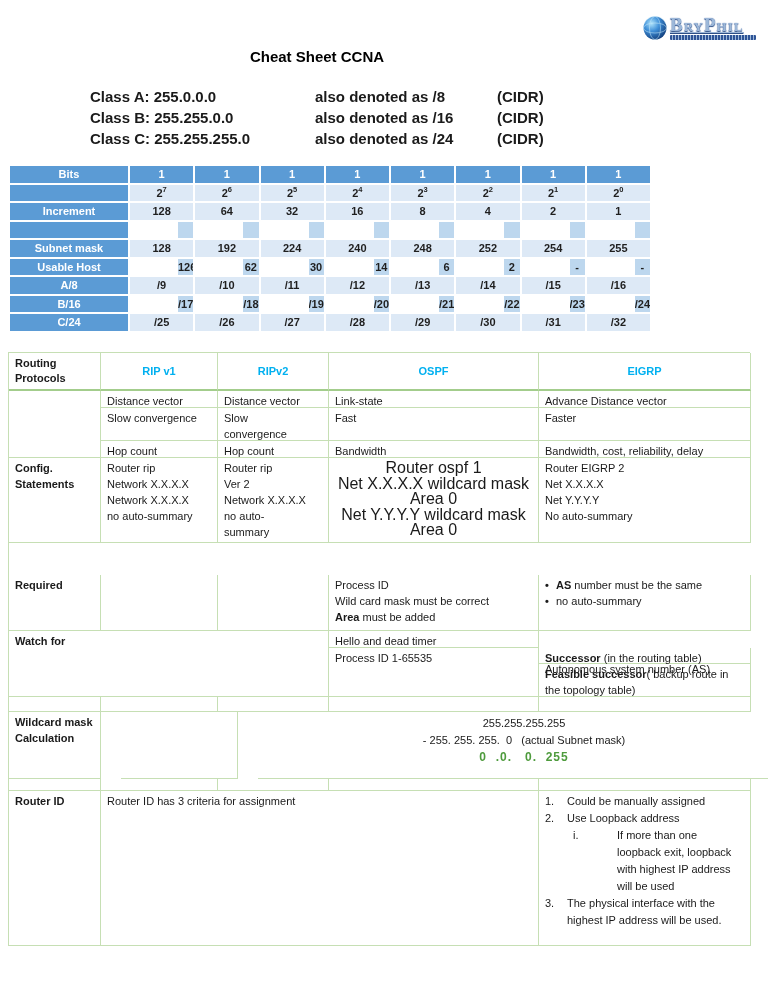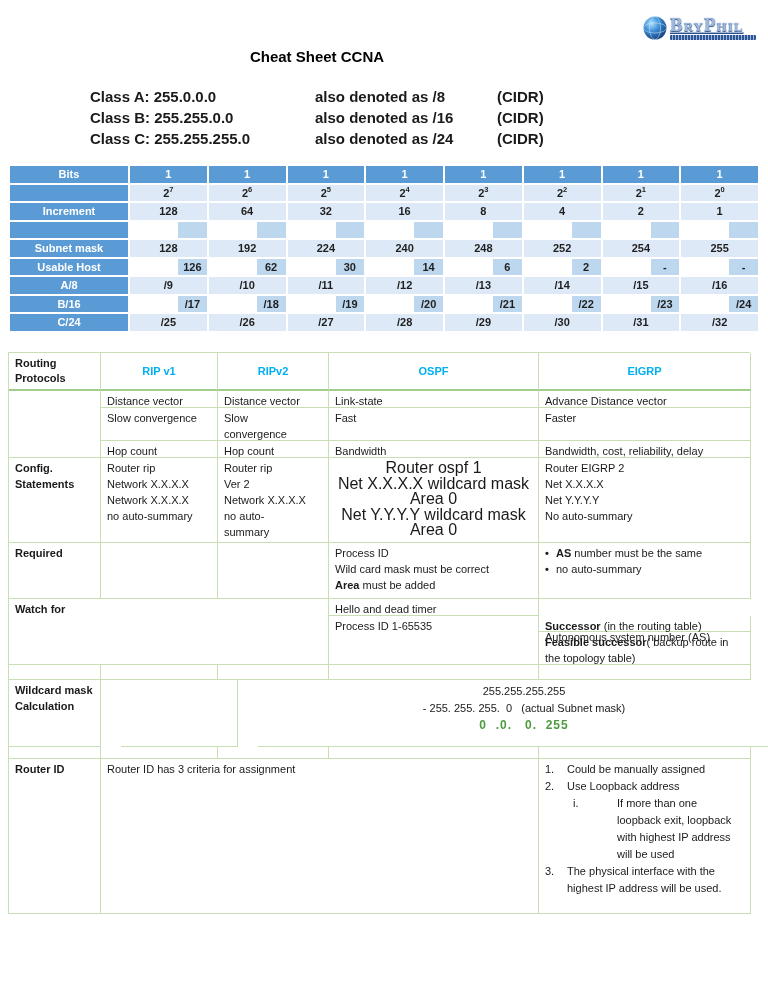--- a/index.html
+++ b/index.html
@@ -21,21 +21,21 @@
     background:repeating-linear-gradient(90deg,#2f5496 0 2px,#9db8d9 2px 3px);}
 
   
   .title{position:absolute;top:48px;left:0;width:634px;text-align:center;
     font-size:15px;font-weight:bold;color:#000;}
   .classes{position:absolute;top:89px;left:90px;display:grid;
     grid-template-columns:225px 182px 100px;row-gap:4.5px;
     font-size:15px;font-weight:bold;color:#1a1a1a;line-height:16.5px;}
 
   
-  .bt{position:absolute;top:166px;left:10px;width:748px;display:grid;
+  .bt{position:absolute;top:166px;left:10px;width:640px;display:grid;
     grid-template-columns:118px repeat(8,1fr);gap:2px;}
   .bt div{height:16.5px;line-height:16.5px;font-size:11px;font-weight:bold;
     text-align:center;color:var(--ink);overflow:hidden;}
   .bt .bt-label{background:var(--accent-blue);color:#fff;}
   .bt .bt-h{background:var(--accent-blue);color:#fff;}
   .bt .bt-light{background:var(--light-blue);}
   .bt .bt-dark{background:var(--band-blue);margin-left:48px;}
   .bt sup{font-size:7.5px;vertical-align:super;line-height:0;}
 
   
@@ -49,21 +49,21 @@
   .lbl{font-weight:bold;}
   .b{font-weight:bold;}
   .rt-header .rc{min-height:38px;border-bottom:2.5px solid var(--border-strong);}
   .rt-header .proto{display:flex;align-items:center;justify-content:center;
     color:var(--cyan);font-size:11px;font-weight:bold;}
   .rt-header .label-cell{display:flex;flex-direction:column;justify-content:center;font-weight:bold;line-height:15px;}
   .rt-chars{grid-template-rows:17px 33px 17px;}
   .rt-config .rc{min-height:84px;}
   .rt-config .rc.small{font-size:16px;text-align:center;}
   .rt-config .rc.small .line{line-height:15.5px;}
-  .rt-required .rc{min-height:56px;}
+  .rt-required .rc{min-height:56px;margin-top:32px;}
   .bullet{position:relative;padding-left:11px;}
   .bullet::before{content:"\2022";position:absolute;left:0;font-weight:bold;}
   .rt-watch{grid-template-columns:320px 210px 212px;grid-template-rows:17px 49px;}
   .rt-watch .watch-label{grid-row:1/3;grid-column:1;}
   .rt-spacer1 .rc{height:15px;padding:0;}
   .rt-spacer2 .rc{height:12px;padding:0;}
   .rt-wildcard{grid-template-columns:92px 117px 533px;gap:20px;}
   .rt-wildcard .rc{min-height:67px;}
   .calc{text-align:center;padding-top:3px;}
   .calc .cl{line-height:17px;white-space:pre;}

